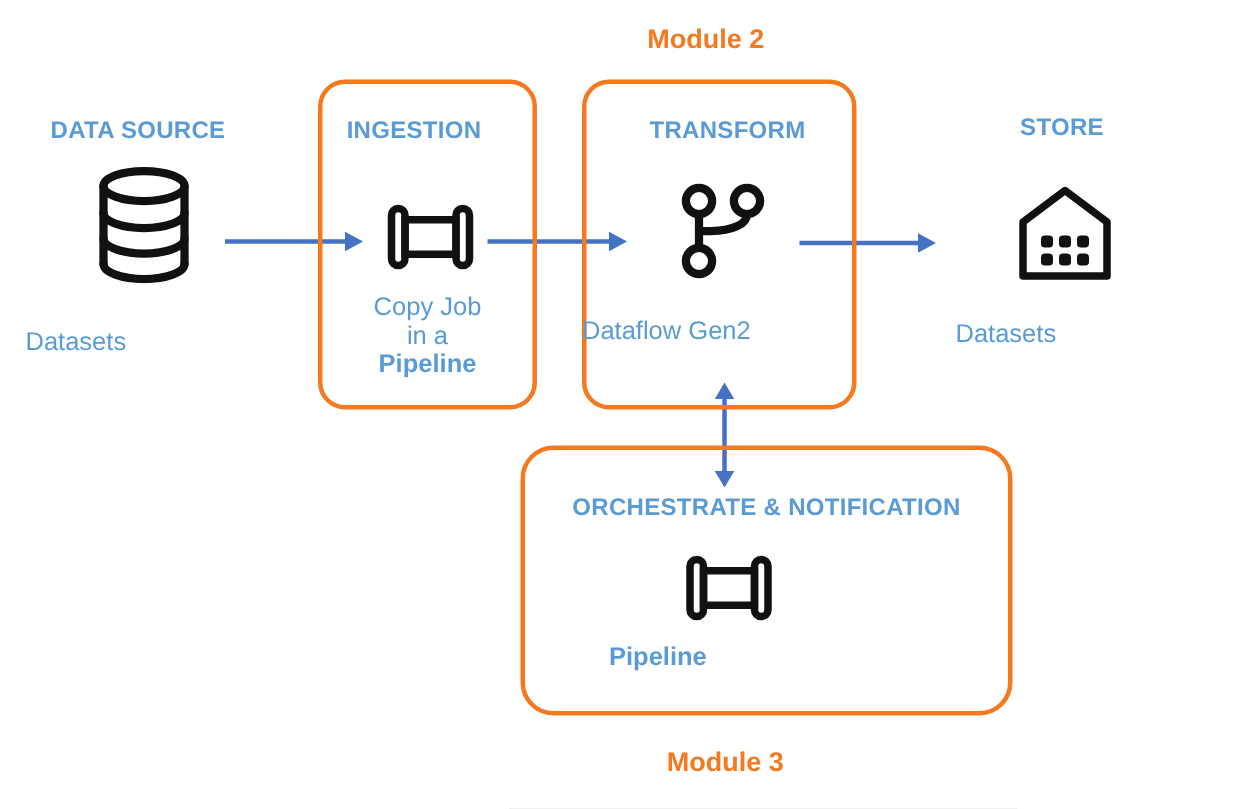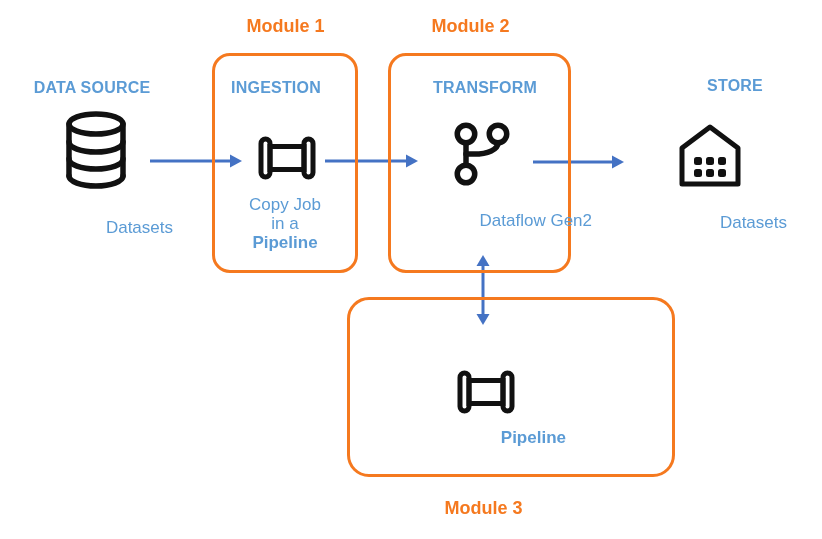--- a/index.html
+++ b/index.html
@@ -43,21 +43,21 @@
     font-weight: 700;
     text-align: center;
     letter-spacing: 0.2px;
     z-index: 3;
   }
   .node-caption {
     position: absolute;
     color: var(--label-blue);
     font-size: 17px;
     font-weight: 400;
-    text-align: right;
+    text-align: left;
     z-index: 3;
   }
   .caption-bold { font-weight: 600; }
   .caption-stack {
     position: absolute;
     color: var(--label-blue);
     font-size: 17px;
     line-height: 19px;
     text-align: center;
     z-index: 3;
@@ -67,21 +67,20 @@
   .icon-fill { fill: var(--icon-black); }
   .arrow-svg { position: absolute; z-index: 1; }
   .arrow-line { stroke: var(--arrow-blue); stroke-width: 3; }
   .arrow-head { fill: var(--arrow-blue); }
 </style>
 </head>
 <body>
 
 <div class="canvas">
 
-  <div class="module-label" style="left:212px; top:16px; width:147px;">Module 1</div>
   <div class="module-label" style="left:397px; top:16px; width:147px;">Module 2</div>
   <div class="module-label" style="left:410px; top:498px; width:147px;">Module 3</div>
 
   <div class="node-title" style="left:17px; top:79px; width:150px;">DATA SOURCE</div>
   <svg class="icon-svg" style="left:63px; top:111px;" width="66" height="78" viewBox="0 0 66 78">
     <g class="icon-stroke" stroke-width="5.5" stroke-linecap="round">
       <ellipse cx="33" cy="13" rx="27" ry="10"></ellipse>
       <path d="M6,13 V65"></path>
       <path d="M60,13 V65"></path>
       <path d="M6,31 A27,10 0 0 0 60,31"></path>
@@ -127,41 +126,42 @@
       <path d="M13,33 H21 C35,33 45,28.5 45,21.75"></path>
     </g>
   </svg>
   <div class="node-caption" style="left:388px; top:211px; width:204px;">Dataflow Gen2</div>
 
   <svg class="arrow-svg" style="left:531px; top:151px;" width="95" height="22" viewBox="0 0 95 22">
     <line class="arrow-line" x1="2" y1="11" x2="81" y2="11"></line>
     <polygon class="arrow-head" points="81,4.5 93,11 81,17.5"></polygon>
   </svg>
 
-  <div class="node-title" style="left:660px; top:77px; width:150px;">STORE</div>
+  <div class="node-title" style="left:633px; top:77px; width:150px;">STORE</div>
   <svg class="icon-svg" style="left:677px; top:123px;" width="66" height="66" viewBox="0 0 66 66">
     <path class="icon-stroke" stroke-width="5" stroke-linejoin="round" d="M33,4 L61,25 V61 H5 V25 Z"></path>
     <g class="icon-fill">
       <rect x="17" y="34" width="8" height="8" rx="2.5"></rect>
       <rect x="29" y="34" width="8" height="8" rx="2.5"></rect>
       <rect x="41" y="34" width="8" height="8" rx="2.5"></rect>
       <rect x="17" y="46" width="8" height="8" rx="2.5"></rect>
       <rect x="29" y="46" width="8" height="8" rx="2.5"></rect>
       <rect x="41" y="46" width="8" height="8" rx="2.5"></rect>
     </g>
   </svg>
   <div class="node-caption" style="left:637px; top:213px; width:150px;">Datasets</div>
 
   <svg class="arrow-svg" style="left:472px; top:254px;" width="22" height="72" viewBox="0 0 22 72">
     <line class="arrow-line" x1="11" y1="11" x2="11" y2="61"></line>
     <polygon class="arrow-head" points="4.5,12 11,1 17.5,12"></polygon>
     <polygon class="arrow-head" points="4.5,60 11,71 17.5,60"></polygon>
   </svg>
 
   <div class="stage-box rounded-22" style="left:347px; top:297px; width:328px; height:180px;"></div>
+  <div class="node-title" style="left:347px; top:330px; width:328px;">ORCHESTRATE &amp; NOTIFICATION</div>
   <svg class="icon-svg" style="left:457px; top:370px;" width="58" height="44" viewBox="0 0 58 44">
     <g class="icon-stroke" stroke-width="5">
       <rect x="3" y="3" width="9" height="38" rx="4.5"></rect>
       <rect x="46" y="3" width="9" height="38" rx="4.5"></rect>
       <rect x="12" y="10.5" width="34" height="23"></rect>
     </g>
   </svg>
   <div class="node-caption caption-bold" style="left:406px; top:428px; width:160px;">Pipeline</div>
 
 </div>

